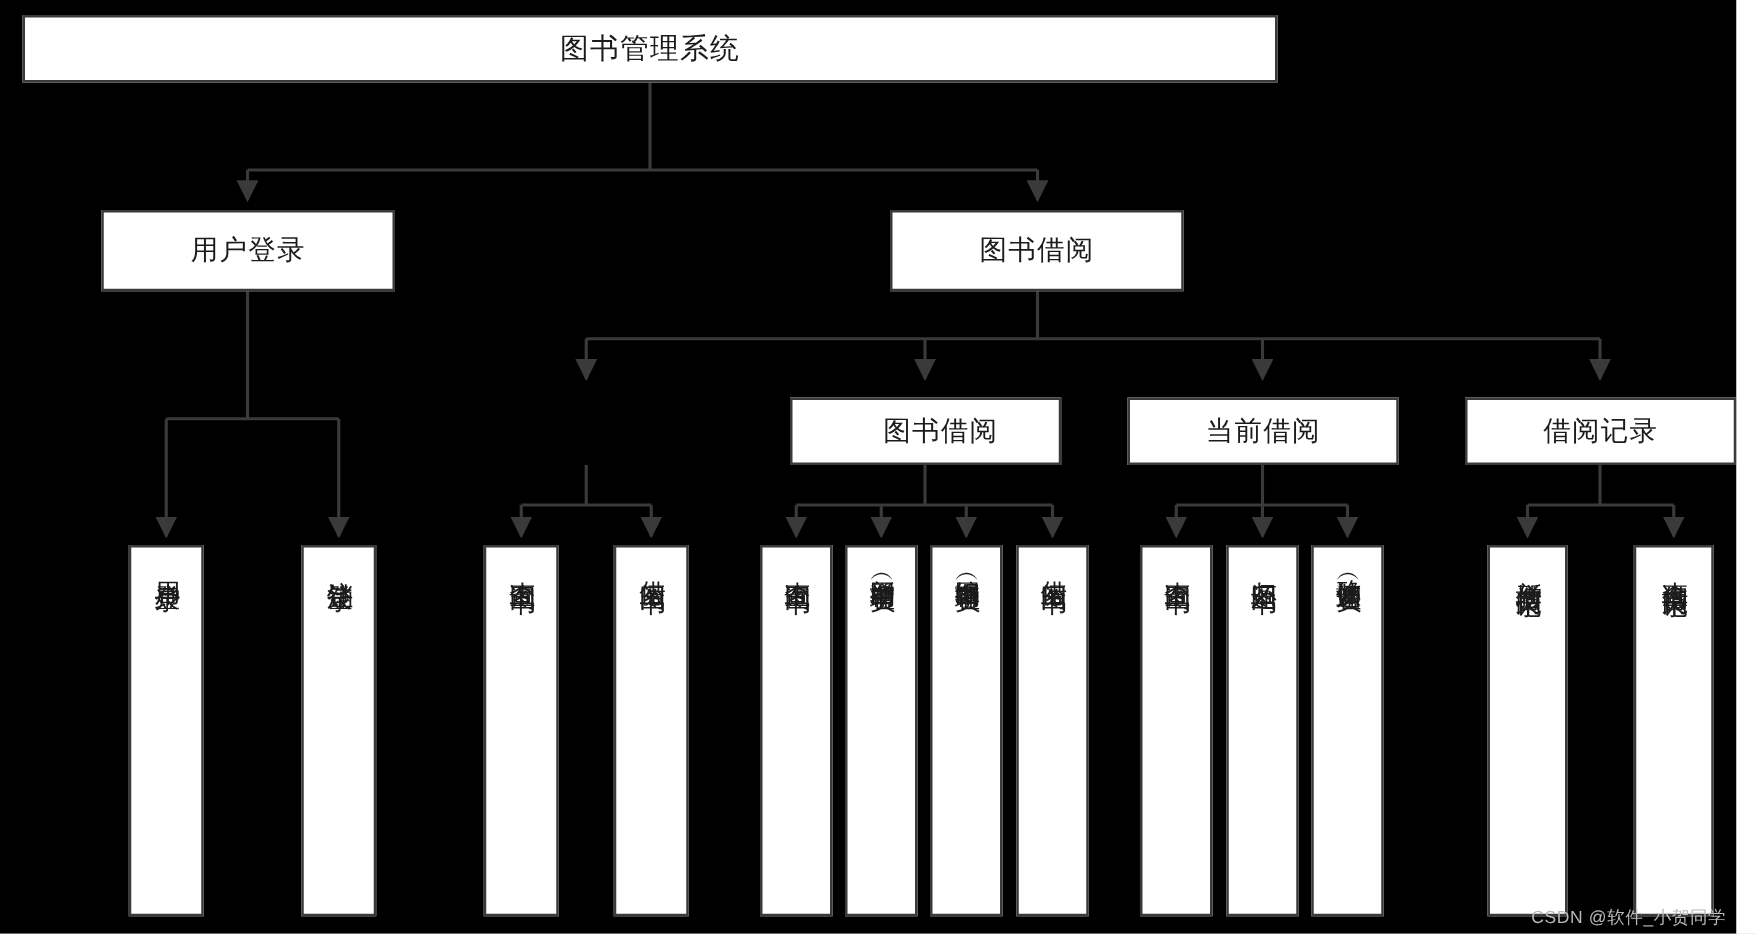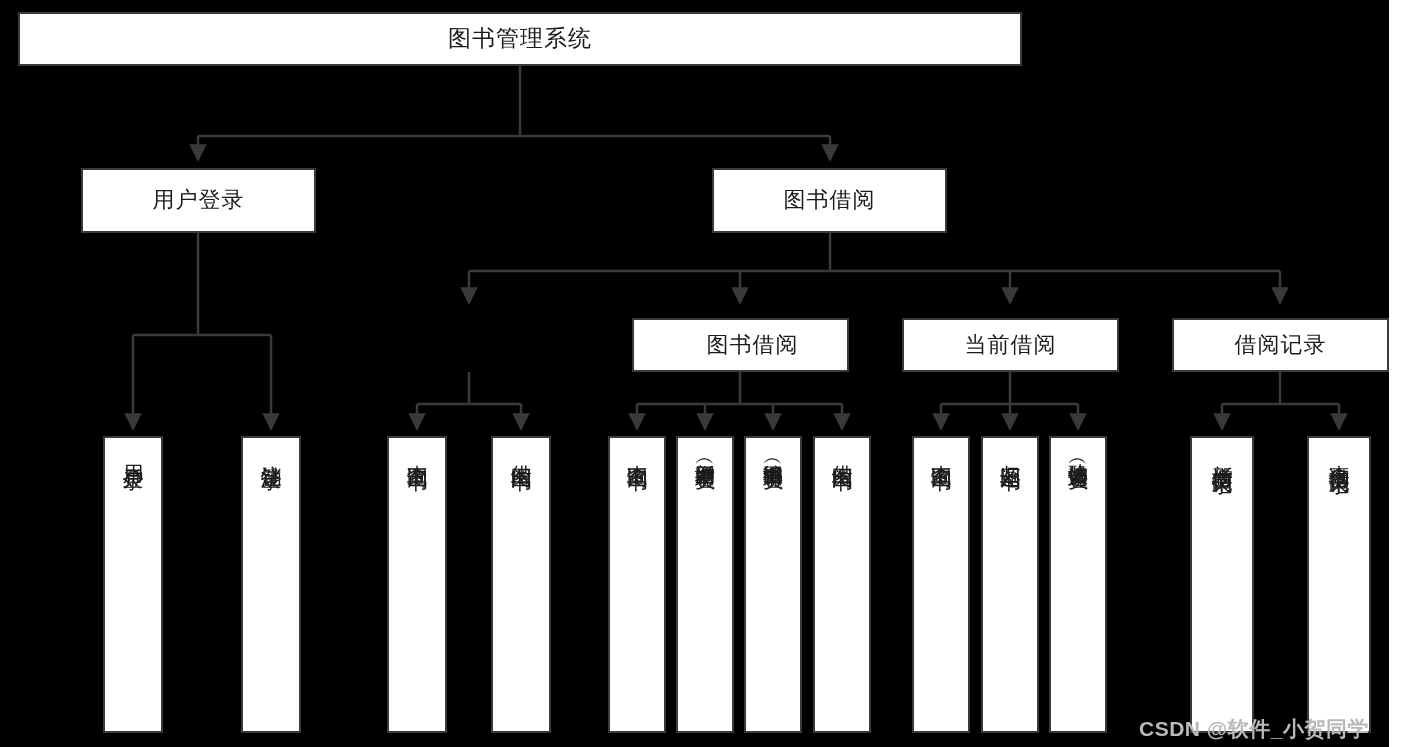--- a/index.html
+++ b/index.html
@@ -55,27 +55,26 @@
     letter-spacing: 2px;
     white-space: nowrap;
     color: #1b1b1b;
   }
   .vlabel.small {
     font-size: 20px;
     letter-spacing: 1px;
   }
   #watermark {
     position: absolute;
-    right: 20px;
+    right: 8px;
     bottom: 4px;
-    font-size: 21px;
+    font-size: 14px;
     color: #b9b9b9;
     letter-spacing: 0.5px;
     white-space: nowrap;
-    font-weight: bold;
   }
 </style>
 </head>
 <body>
 
 <div id="canvas">
 
   <svg id="wires" viewBox="0 0 1405 747" xmlns="http://www.w3.org/2000/svg">
     <defs>
       <marker id="arrow" viewBox="0 0 10 10" refX="9" refY="5" markerWidth="7" markerHeight="7" orient="auto-start-reverse">

